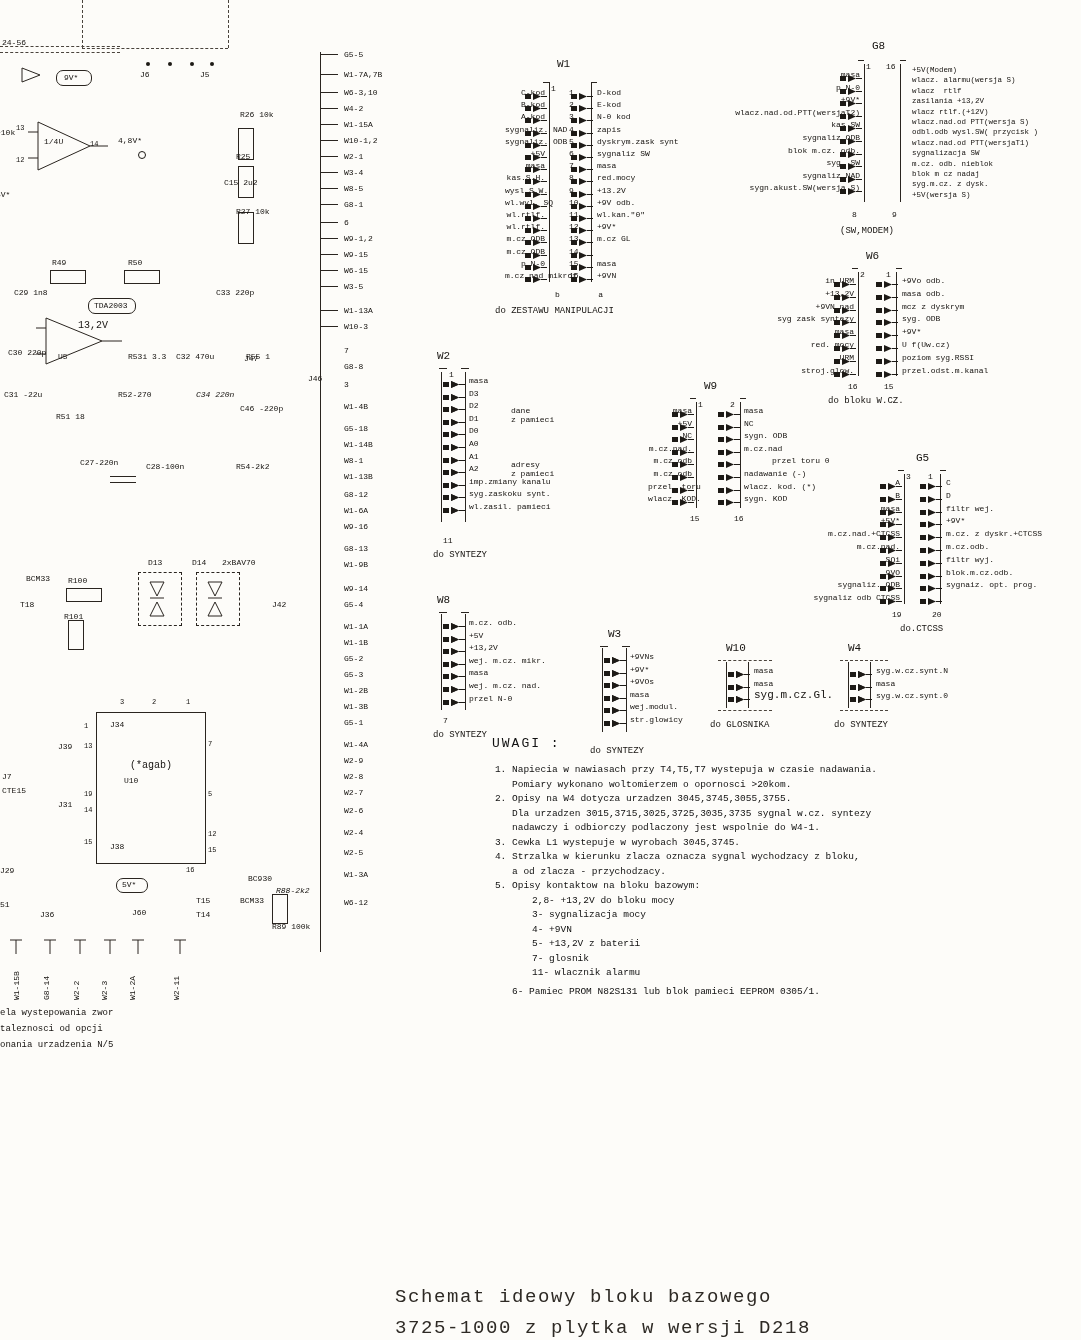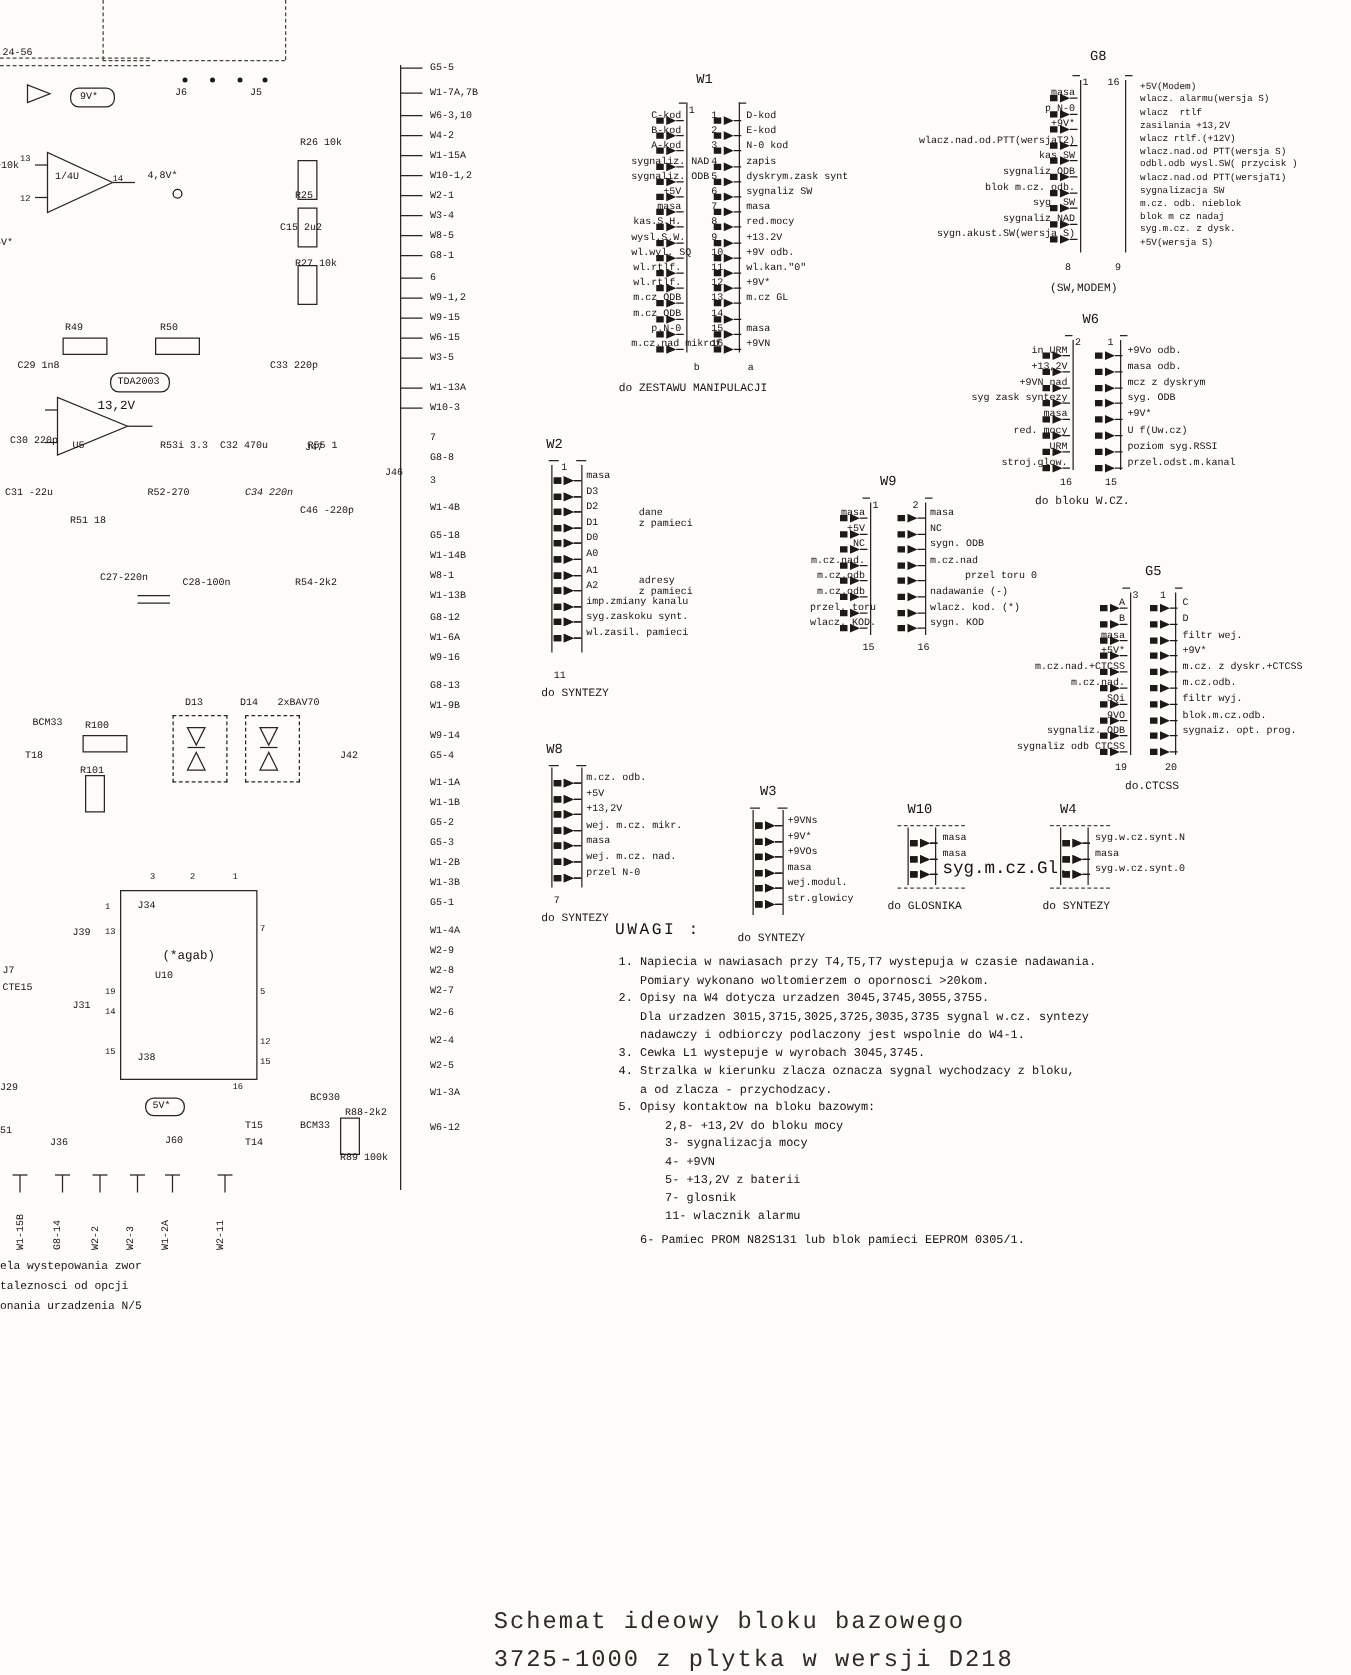--- a/index.html
+++ b/index.html
@@ -173,21 +173,21 @@
     <div class="t s8" style="left:132px;top:908px;">J60</div>
     <div class="t s8" style="left:272px;top:600px;">J42</div>
 
     <div class="rbox" style="left:116px;top:878px;width:30px;height:13px;"></div>
     <div class="t s8" style="left:122px;top:880px;">5V*</div>
     <div class="t s8" style="left:196px;top:896px;">T15</div>
     <div class="t s8" style="left:196px;top:910px;">T14</div>
     <div class="t s8" style="left:240px;top:896px;">BCM33</div>
     <div class="t s8" style="left:248px;top:874px;">BC930</div>
     <div class="res" style="left:272px;top:894px;width:14px;height:28px;"></div>
-    <div class="t s8" style="left:276px;top:886px;">R88-2k2</div>
+    <div class="t s8" style="left:276px;top:886px;font-style:italic;">R88-2k2</div>
     <div class="t s8" style="left:272px;top:922px;">R89 100k</div>
 
     <div class="dot" style="left:146px;top:62px;"></div>
     <div class="dot" style="left:168px;top:62px;"></div>
     <div class="dot" style="left:190px;top:62px;"></div>
     <div class="dot" style="left:210px;top:62px;"></div>
     <div class="t s8" style="left:140px;top:70px;">J6</div>
     <div class="t s8" style="left:200px;top:70px;">J5</div>
     <div class="t s8" style="left:244px;top:354px;">J47</div>
     <div class="t s8" style="left:308px;top:374px;">J46</div>
@@ -945,21 +945,21 @@
         <div style="position: absolute; left: 10px; top: 12.6px;"><span style="display: inline-block; position: relative; width: 22px; height: 9px;"><svg width="22" height="9">
               <rect x="0" y="2" width="6" height="5" fill="#1d1a16"></rect>
               <polygon points="8,1 8,8 16,4.5" fill="#1d1a16"></polygon>
               <line x1="16" y1="4.5" x2="22" y2="4.5" stroke="#1d1a16"></line>
             </svg></span></div>
         <div style="position: absolute; left: 10px; top: 12.6px;"><span style="display: inline-block; position: relative; width: 22px; height: 9px;"><svg width="22" height="9">
               <rect x="0" y="2" width="6" height="5" fill="#1d1a16"></rect>
               <polygon points="8,1 8,8 16,4.5" fill="#1d1a16"></polygon>
               <line x1="16" y1="4.5" x2="22" y2="4.5" stroke="#1d1a16"></line>
             </svg></span></div>
-        <div class="t" style="left: 36px; top: 25.2px; font-size: 14px; line-height: 9px;">syg.m.cz.Gl.</div>
+        <div class="t" style="left: 36px; top: 25.2px; font-size: 11px; line-height: 9px;">syg.m.cz.Gl.</div>
         <div style="position: absolute; left: 10px; top: 25.2px;"><span style="display: inline-block; position: relative; width: 22px; height: 9px;"><svg width="22" height="9">
               <rect x="0" y="2" width="6" height="5" fill="#1d1a16"></rect>
               <polygon points="8,1 8,8 16,4.5" fill="#1d1a16"></polygon>
               <line x1="16" y1="4.5" x2="22" y2="4.5" stroke="#1d1a16"></line>
             </svg></span></div>
         <div style="position: absolute; left: 10px; top: 25.2px;"><span style="display: inline-block; position: relative; width: 22px; height: 9px;"><svg width="22" height="9">
               <rect x="0" y="2" width="6" height="5" fill="#1d1a16"></rect>
               <polygon points="8,1 8,8 16,4.5" fill="#1d1a16"></polygon>
               <line x1="16" y1="4.5" x2="22" y2="4.5" stroke="#1d1a16"></line>
             </svg></span></div>

